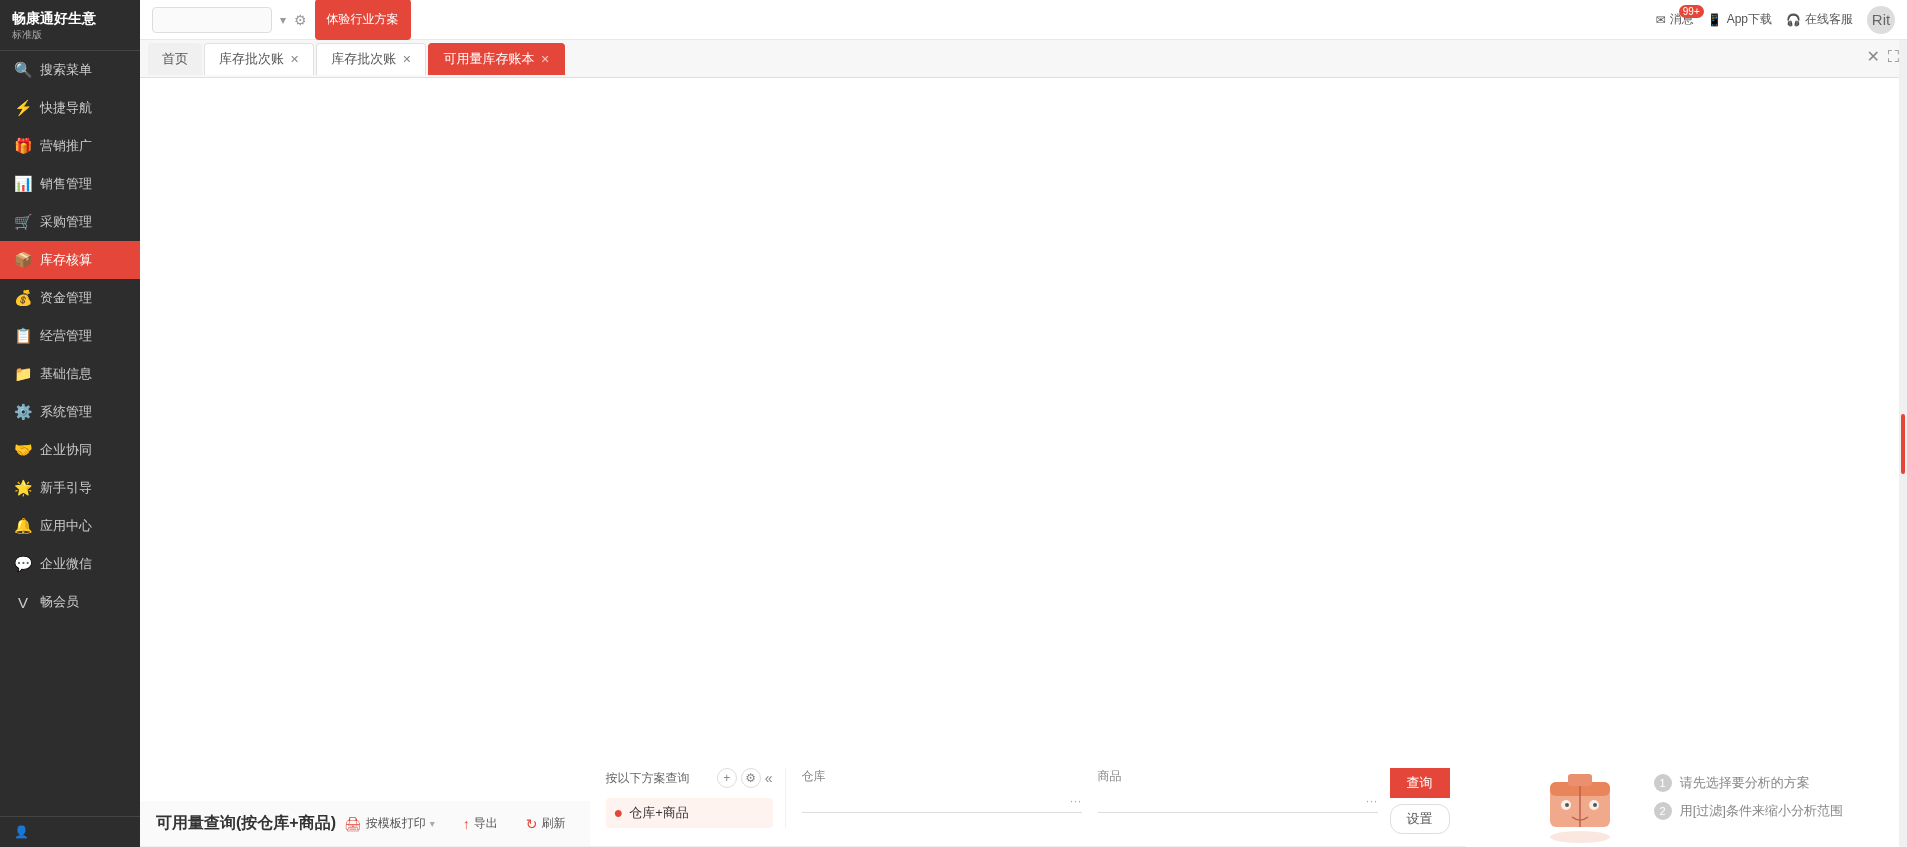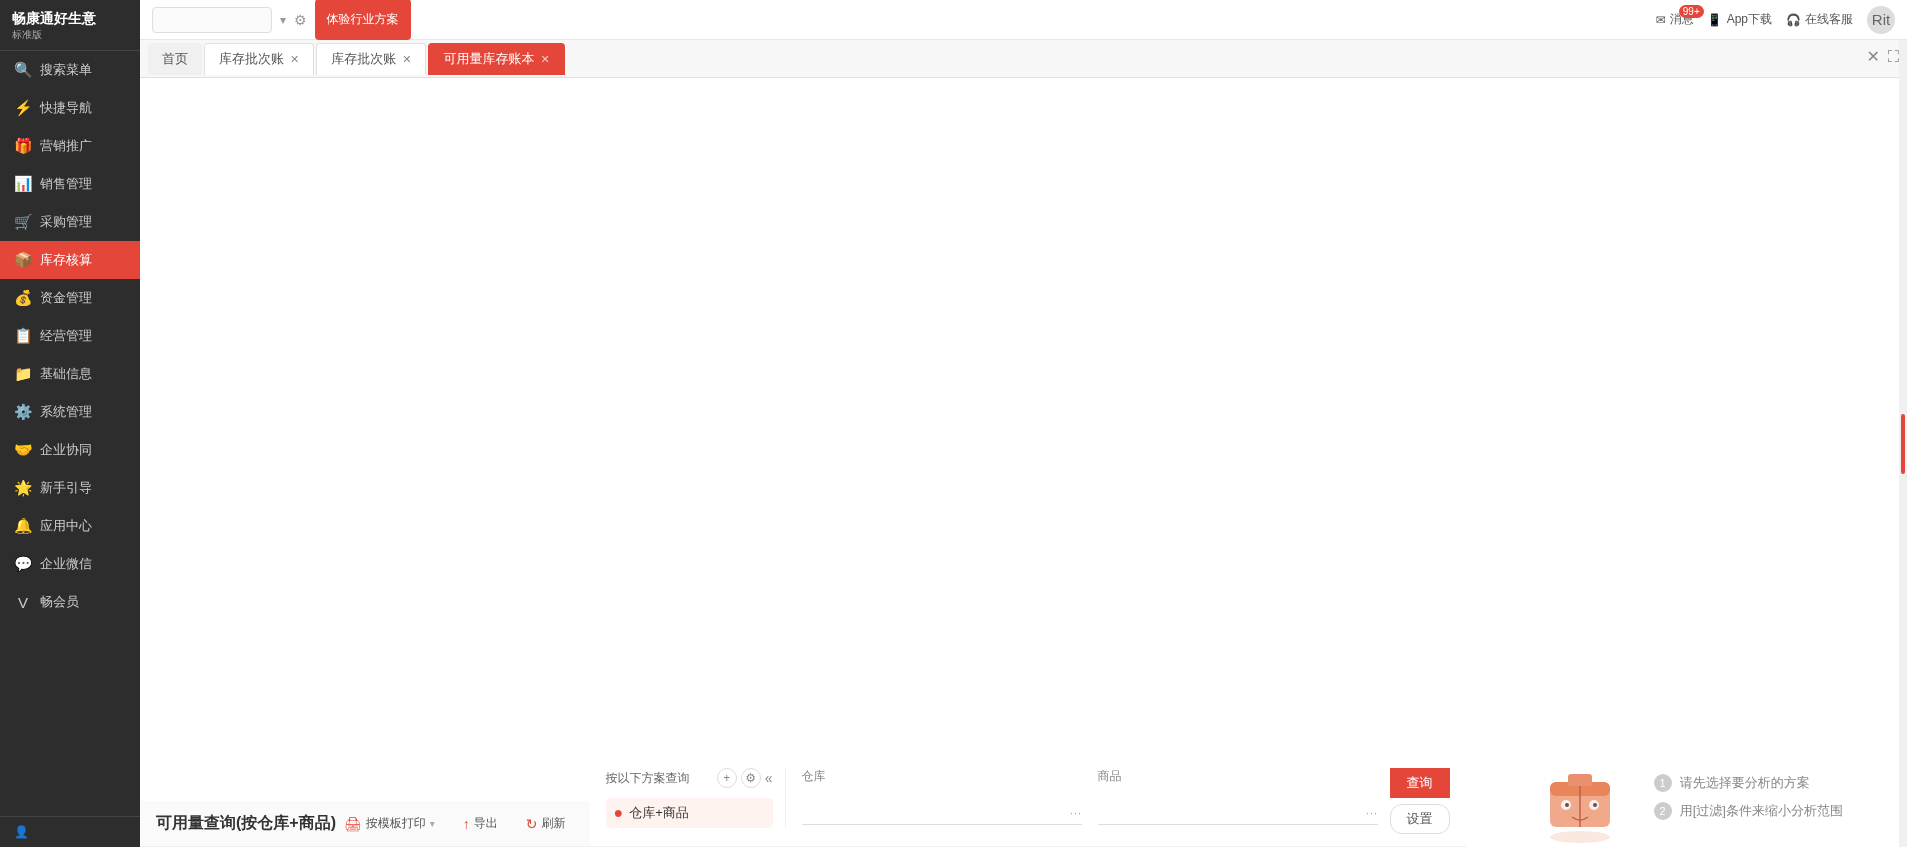--- a/index.html
+++ b/index.html
@@ -280,21 +280,21 @@
       flex: 1;
       padding-left: 16px;
       display: flex;
       flex-wrap: wrap;
       gap: 12px;
       align-items: flex-start;
     }
     .filter-field {
       display: flex;
       flex-direction: column;
-      gap: 20px;
+      gap: 8px;
       min-width: 280px;
     }
     .filter-label {
       font-size: 12px;
       color: #888;
       display: flex;
       align-items: center;
       gap: 4px;
     }
     .filter-input-wrap {

